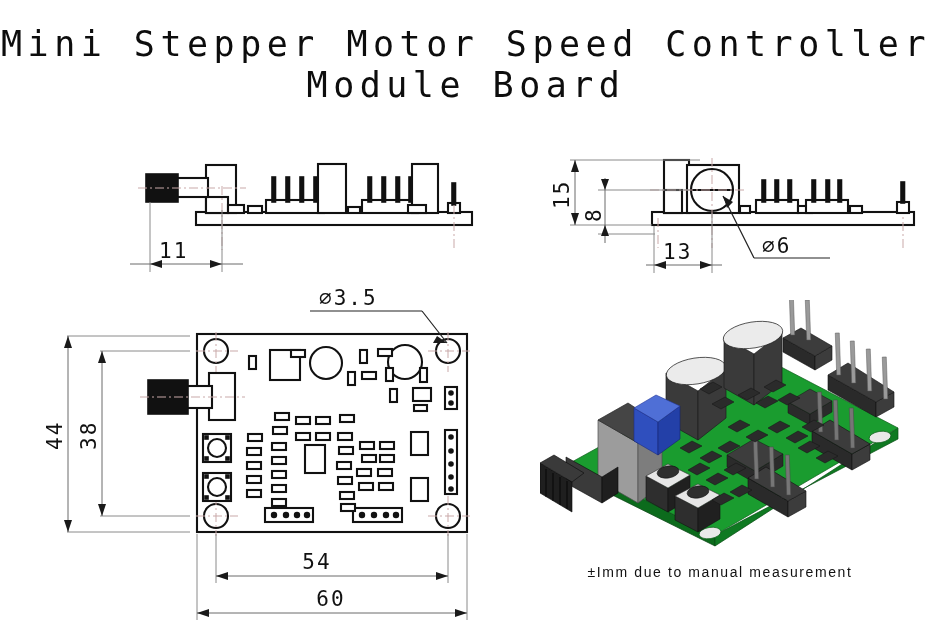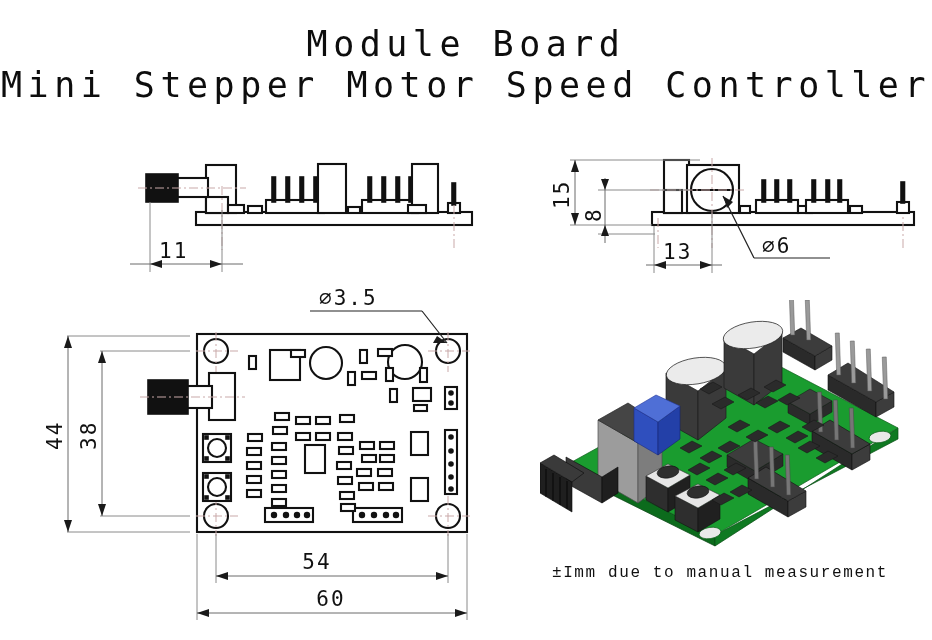--- a/index.html
+++ b/index.html
@@ -37,22 +37,22 @@
     white-space: pre;
   }
   .note-block {
     position: absolute;
     left: 520px;
     top: 562px;
     width: 400px;
     text-align: center;
   }
   .note-text {
-    font-family: Liberation Mono, monospace;
-    font-size: 16px;
+    font-family: Liberation Sans, sans-serif;
+    font-size: 14px;
     letter-spacing: 1.6px;
     color: #111111;
     white-space: pre;
     text-align: right;
   }
   svg.dwg {
     position: absolute;
     left: 0;
     top: 0;
     width: 932px;
@@ -97,22 +97,22 @@
   .btn-body  { fill: #2e2e2e; stroke: #111111; stroke-width: 0.6; }
   .btn-body2 { fill: #202020; stroke: #111111; stroke-width: 0.6; }
   .hole3d    { fill: #e9e9e9; stroke: #0d5c1a; stroke-width: 0.7; }
 </style>
 </head>
 <body>
 
 <div id="sheet">
 
   <div class="title-block">
+    <div class="title-line">Mini Stepper Motor Speed Controller</div>
     <div class="title-line">Module Board</div>
-    <div class="title-line">Mini Stepper Motor Speed Controller</div>
   </div>
 
   <svg class="dwg" viewBox="0 0 932 640">
 
     <g>
 
       <rect class="fill-w" x="196" y="212" width="276" height="13"></rect>
 
       <rect class="fill-w" x="206" y="165" width="30" height="48"></rect>
       <rect class="fill-w" x="206" y="197" width="22" height="16"></rect>

